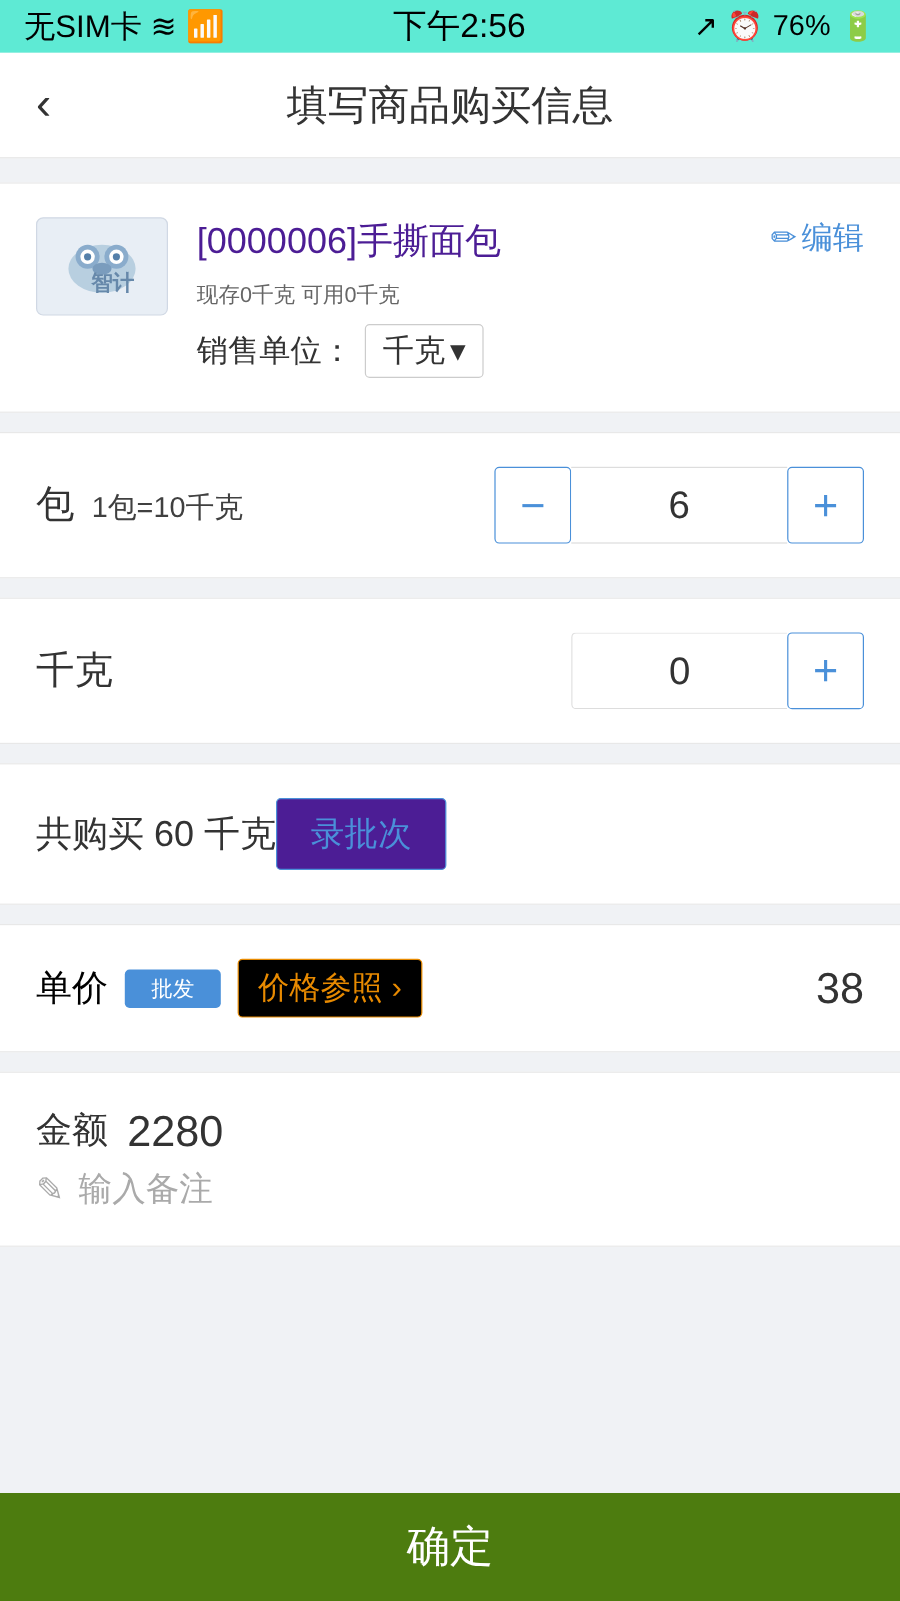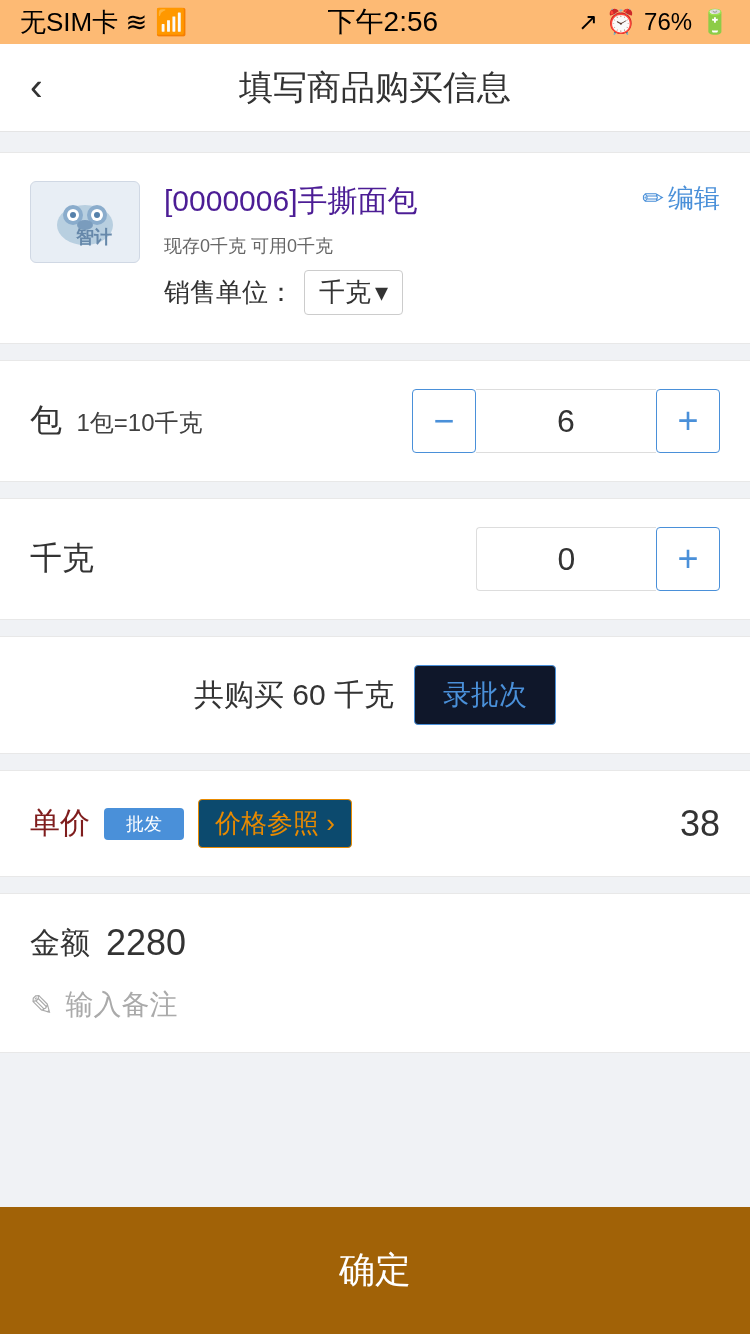--- a/index.html
+++ b/index.html
@@ -8,21 +8,21 @@
       width: 750px;
       min-height: 1334px;
       font-family: -apple-system, "PingFang SC", "Helvetica Neue", Arial, sans-serif;
       background: #f0f2f5;
       display: flex;
       flex-direction: column;
     }
 
     
     .status-bar {
-      background: #fdba74;
+      background: #5eead4;
       height: 44px;
       display: flex;
       align-items: center;
       justify-content: space-between;
       padding: 0 20px;
       font-size: 26px;
       color: #000;
     }
     .status-left { display: flex; align-items: center; gap: 8px; }
     .status-center { font-size: 28px; font-weight: 500; }
@@ -174,36 +174,35 @@
       outline: none;
     }
 
     
     .total-section {
       background: #fff;
       margin-top: 16px;
       padding: 28px 30px;
       display: flex;
       align-items: center;
-      justify-content: center;
+      justify-content: flex-start;
       border-top: 1px solid #e8e8e8;
       border-bottom: 1px solid #e8e8e8;
-      gap: 20px;
     }
     .total-label {
       font-size: 30px;
       color: #333;
     }
     .batch-btn {
       border: 1px solid #4a90d9;
       border-radius: 4px;
       padding: 10px 28px;
       font-size: 28px;
       color: #4a90d9;
-      background: #0f172a;
+      background: #4c1d95;
       cursor: pointer;
     }
 
     
     .price-section {
       background: #fff;
       margin-top: 16px;
       padding: 28px 30px;
       border-top: 1px solid #e8e8e8;
       border-bottom: 1px solid #e8e8e8;
@@ -211,78 +210,78 @@
     .price-row {
       display: flex;
       align-items: center;
       justify-content: space-between;
     }
     .price-label-group {
       display: flex;
       align-items: center;
       gap: 14px;
     }
-    .price-label { font-size: 30px; color: #7f1d1d; }
+    .price-label { font-size: 30px; color: #000000; }
     .price-badge {
       background: #4a90d9;
       color: #fff;
       font-size: 18px;
       padding: 4px 22px;
       border-radius: 4px;
     }
     .price-ref-btn {
       border: 1px solid #e88a00;
       color: #e88a00;
       font-size: 26px;
       padding: 6px 16px;
       border-radius: 4px;
       display: flex;
       align-items: center;
       gap: 4px;
-      background: #0c4a6e;
+      background: #000000;
       cursor: pointer;
     }
     .price-value {
       font-size: 36px;
       color: #333;
       font-weight: 500;
     }
 
     
     .amount-section {
       background: #fff;
       margin-top: 16px;
       padding: 28px 30px;
       border-top: 1px solid #e8e8e8;
       border-bottom: 1px solid #e8e8e8;
     }
     .amount-row {
       display: flex;
-      align-items: flex-end;
+      align-items: flex-start;
       gap: 16px;
-      margin-bottom: 22px;
+      margin-bottom: 8px;
     }
     .amount-label { font-size: 30px; color: #333; }
     .amount-value { font-size: 36px; color: #333; font-weight: 500; }
     .note-row {
       display: flex;
       align-items: center;
       gap: 12px;
       color: #aaa;
       font-size: 28px;
     }
 
     
     .confirm-btn {
       position: fixed;
       bottom: 0;
       left: 0;
       width: 750px;
-      height: 127px;
-      background: #a16207;
+      height: 90px;
+      background: #4d7c0f;
       color: #fff;
       font-size: 36px;
       border: none;
       cursor: pointer;
       display: flex;
       align-items: center;
       justify-content: center;
     }
 
     

